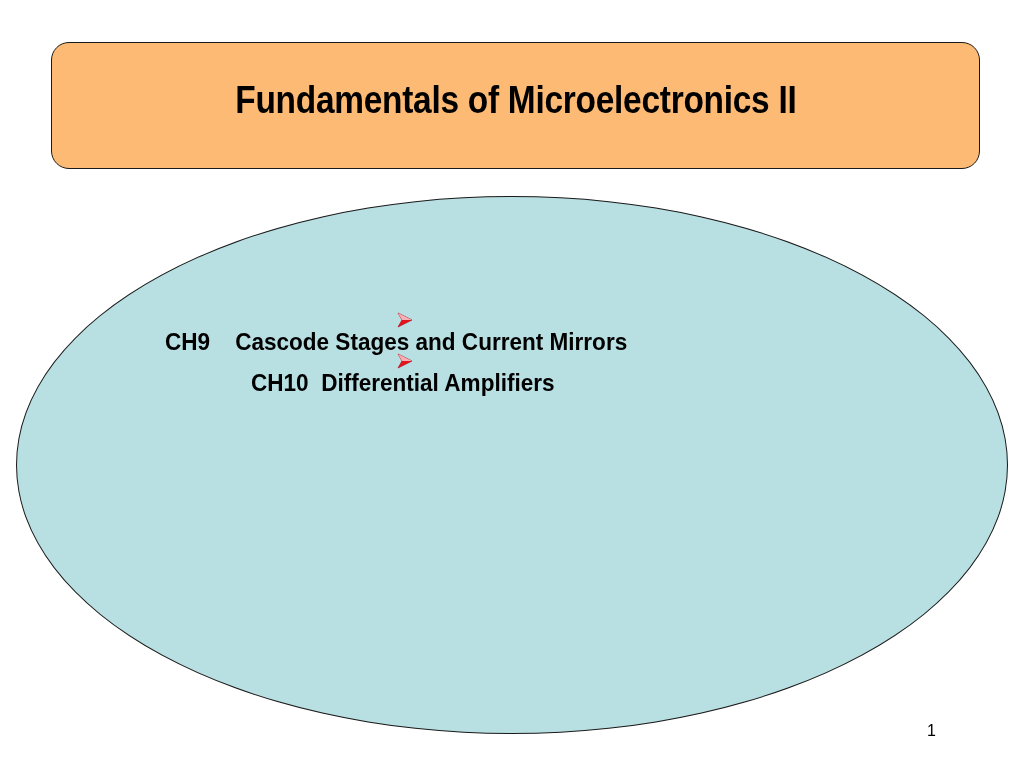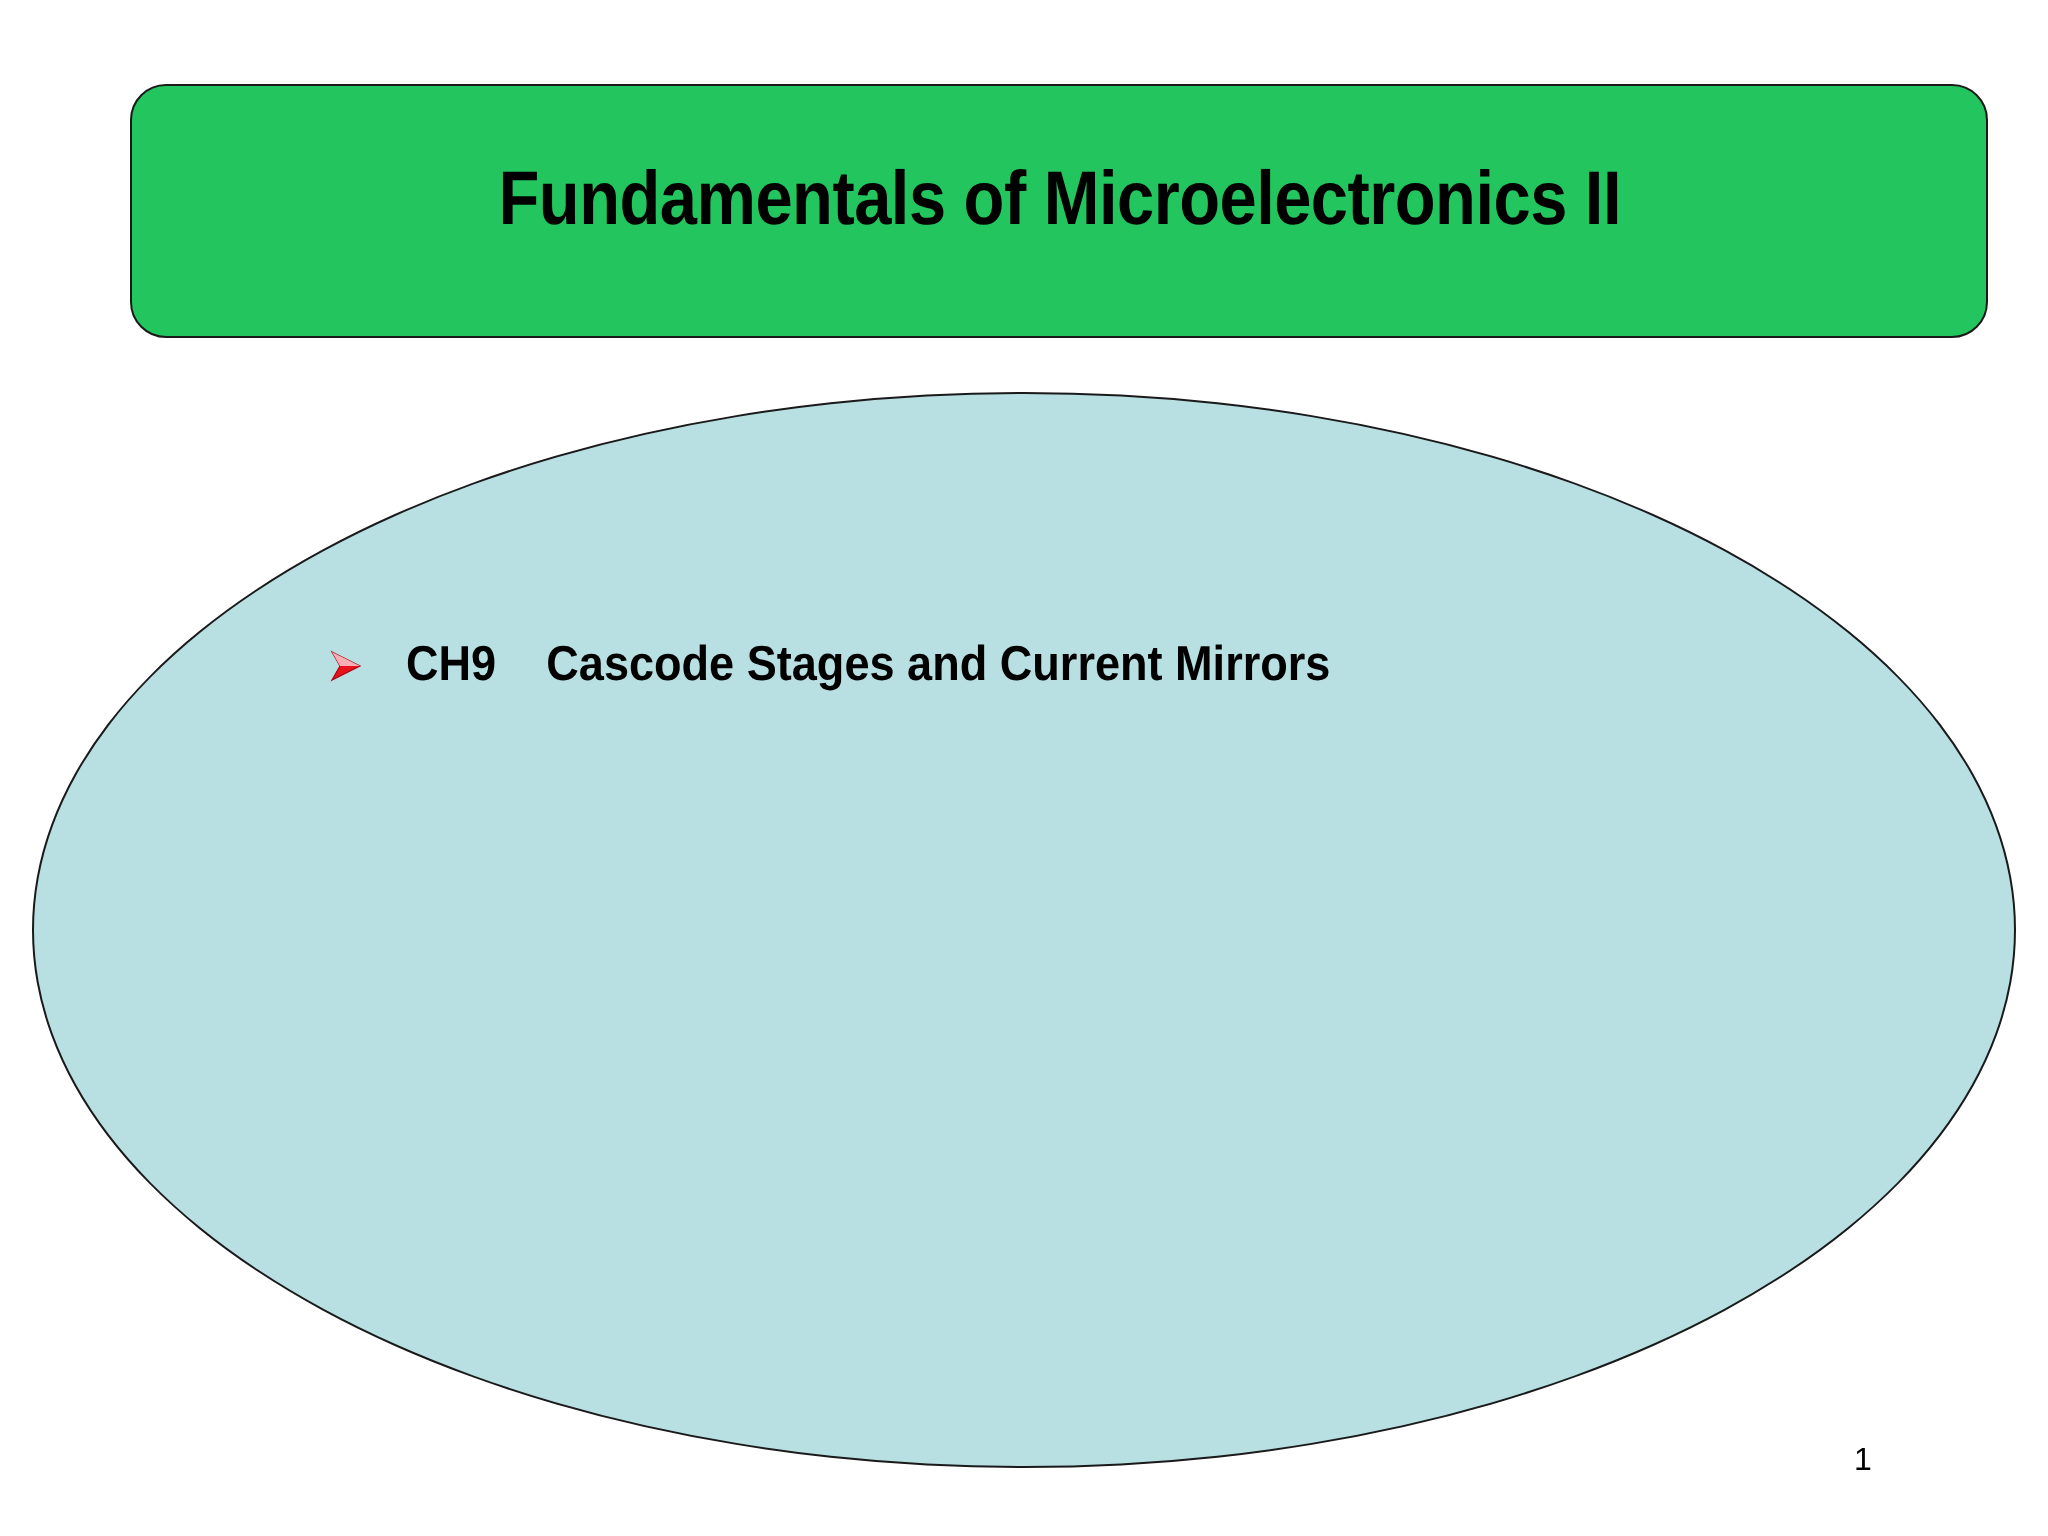--- a/index.html
+++ b/index.html
@@ -2,41 +2,41 @@
 <html><head>
 <meta charset="utf-8">
 <style>
   html, body { margin: 0; padding: 0; }
   body {
     width: 1024px; height: 768px; position: relative; overflow: hidden;
     background: #ffffff;
     font-family: "Liberation Sans", sans-serif;
   }
   .title-box {
-    position: absolute; left: 65px; top: 42px; width: 929px; height: 127px;
-    background: #22c55e; border: 1.5px solid #1a1a1a; border-radius: 18px;
+    position: absolute; left: 51px; top: 42px; width: 929px; height: 127px;
+    background: #fdba74; border: 1.5px solid #1a1a1a; border-radius: 18px;
     box-sizing: border-box;
     display: flex; align-items: center; justify-content: center;
   }
   .title-text {
     font-weight: bold; font-size: 38px; color: #000000;
     transform: scaleX(0.88); letter-spacing: -0.3px;
     margin-top: -10px;
   }
   .ellipse {
     position: absolute; left: 16px; top: 196px; width: 992px; height: 538px;
     background: #b8dfe2; border: 1.5px solid #1a1a1a; border-radius: 50%;
     box-sizing: border-box;
   }
   .bullets {
     position: absolute; left: 165px; top: 312px;
     list-style: none; margin: 0; padding: 0;
   }
   .bullet {
-    display: flex; align-items: center; height: 41px;
+    display: flex; align-items: center; height: 41px; flex-direction: column;
   }
   .arrow { width: 16px; height: 16px; margin-right: 22px; flex: none; }
   .bullet-text {
     font-weight: bold; font-size: 24.5px; color: #000000;
     transform: scaleX(0.92); transform-origin: left center;
     white-space: pre;
   }
   .page-number {
     position: absolute; left: 927px; top: 722px;
     font-size: 16px; color: #000000;
@@ -52,15 +52,22 @@
 <div class="ellipse"></div>
 
 <ul class="bullets">
   <li class="bullet">
     <svg class="arrow" viewBox="0 0 16 16">
       <polygon points="1,1 15,8 1,15 5,8" fill="#e8121a" stroke="#b00010" stroke-width="0.6"></polygon>
       <polygon points="1,1 15,8 5,8" fill="#f8b0b4"></polygon>
     </svg>
     <span class="bullet-text">CH9    Cascode Stages and Current Mirrors</span>
   </li>
+  <li class="bullet">
+    <svg class="arrow" viewBox="0 0 16 16">
+      <polygon points="1,1 15,8 1,15 5,8" fill="#e8121a" stroke="#b00010" stroke-width="0.6"></polygon>
+      <polygon points="1,1 15,8 5,8" fill="#f8b0b4"></polygon>
+    </svg>
+    <span class="bullet-text">CH10  Differential Amplifiers</span>
+  </li>
 </ul>
 
 <div class="page-number">1</div>
 
 </body></html>

